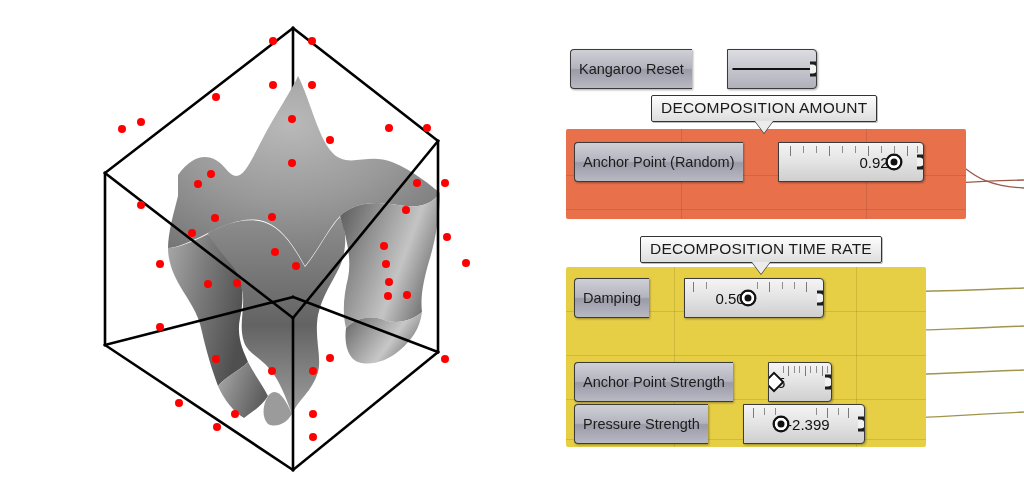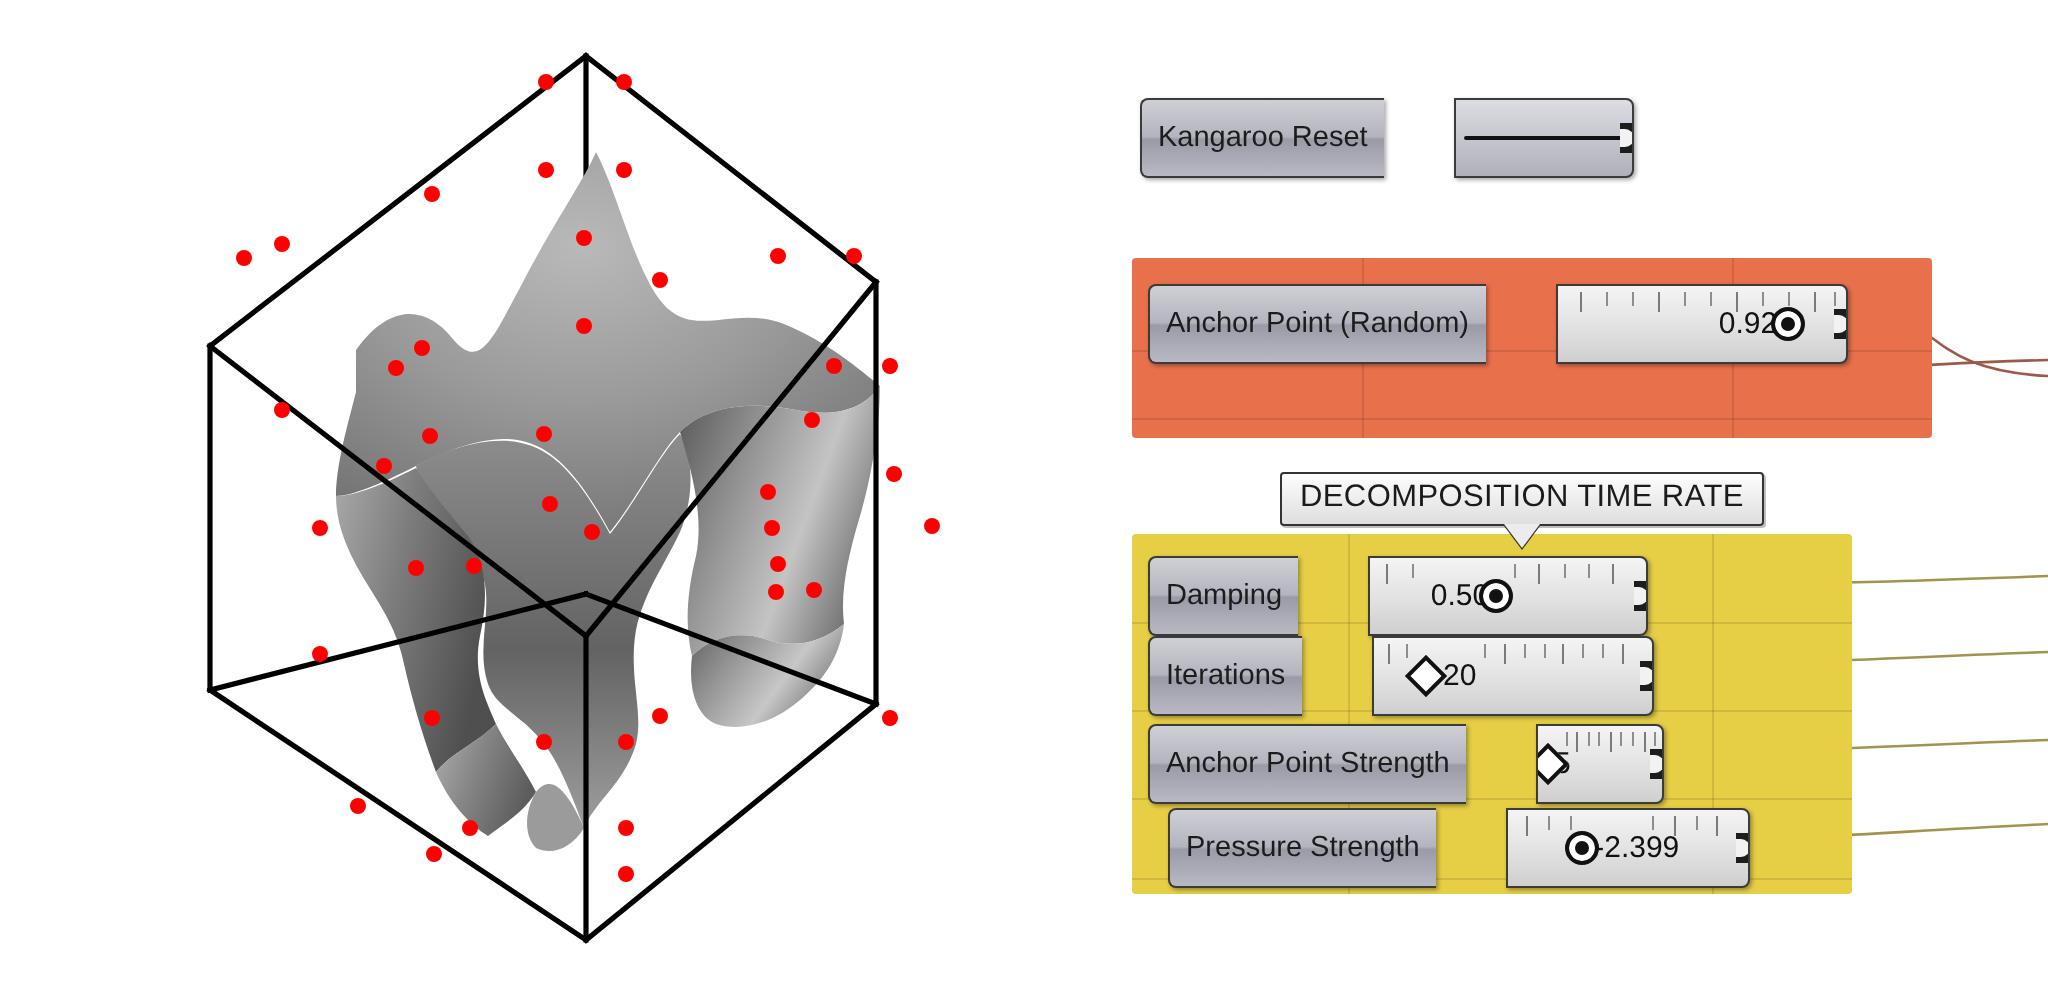--- a/index.html
+++ b/index.html
@@ -279,20 +279,24 @@
     </div>
   </div>
 
   <div class="group-box group-orange" style="left:46px;top:129px;width:400px;height:90px;">
     <div class="grp-line" style="left:0;top:46px;width:100%;height:1px;"></div>
     <div class="grp-line" style="left:0;top:80px;width:100%;height:1px;"></div>
     <div class="grp-line" style="left:115px;top:0;width:1px;height:100%;"></div>
     <div class="grp-line" style="left:300px;top:0;width:1px;height:100%;"></div>
   </div>
 
+  <div class="callout" style="left:131px;top:95px;">
+    <div class="cbox">DECOMPOSITION AMOUNT</div>
+    <div class="tail"></div>
+  </div>
 
   <div class="node" style="left:54px;top:142px;width:350px;">
     <div class="cap">Anchor Point (Random)</div>
     <div class="slot">
       <div class="ticks">
         <i class="maj" style="left:8%"></i>
           <i style="left:17%"></i>
           <i style="left:26%"></i>
         <i class="maj" style="left:35%"></i>
           <i style="left:44%"></i>
@@ -335,40 +339,20 @@
           <i style="left:70%"></i>
         <i style="left:79%"></i>
           <i class="maj" style="left:88%"></i>
       </div>
       <div class="val" style="left:22%;">0.50</div>
       <div class="handle circle" style="left:46%"></div>
       <div class="nub"></div>
     </div>
   </div>
 
-  <div class="node" style="left:54px;top:318px;width:253px;">
-    <div class="cap">Iterations</div>
-    <div class="slot">
-      <div class="ticks">
-        <i class="maj" style="left:5%"></i>
-          <i style="left:12%"></i>
-        <i style="left:40%"></i>
-          <i class="maj" style="left:47%"></i>
-          <i style="left:54%"></i>
-        <i style="left:61%"></i>
-          <i class="maj" style="left:68%"></i>
-          <i style="left:75%"></i>
-        <i style="left:82%"></i>
-          <i class="maj" style="left:89%"></i>
-      </div>
-      <div class="val" style="left:25%;">20</div>
-      <div class="handle diamond" style="left:19%"></div>
-      <div class="nub"></div>
-    </div>
-  </div>
 
   <div class="node" style="left:54px;top:362px;width:258px;">
     <div class="cap">Anchor Point Strength</div>
     <div class="slot">
       <div class="ticks">
         <i style="left:22%"></i>
           <i class="maj" style="left:31%"></i>
           <i style="left:40%"></i>
         <i style="left:49%"></i>
           <i class="maj" style="left:58%"></i>
@@ -376,21 +360,21 @@
         <i style="left:76%"></i>
           <i class="maj" style="left:85%"></i>
           <i style="left:94%"></i>
       </div>
       <div class="val" style="left:13%;">5</div>
       <div class="handle diamond" style="left:8%"></div>
       <div class="nub"></div>
     </div>
   </div>
 
-  <div class="node" style="left:64px;top:404px;width:291px;">
+  <div class="node" style="left:54px;top:404px;width:291px;">
     <div class="cap">Pressure Strength</div>
     <div class="slot">
       <div class="ticks">
         <i class="maj" style="left:8%"></i>
           <i style="left:17%"></i>
           <i style="left:26%"></i>
         <i style="left:60%"></i>
           <i class="maj" style="left:69%"></i>
           <i style="left:78%"></i>
         <i class="maj" style="left:87%"></i>

